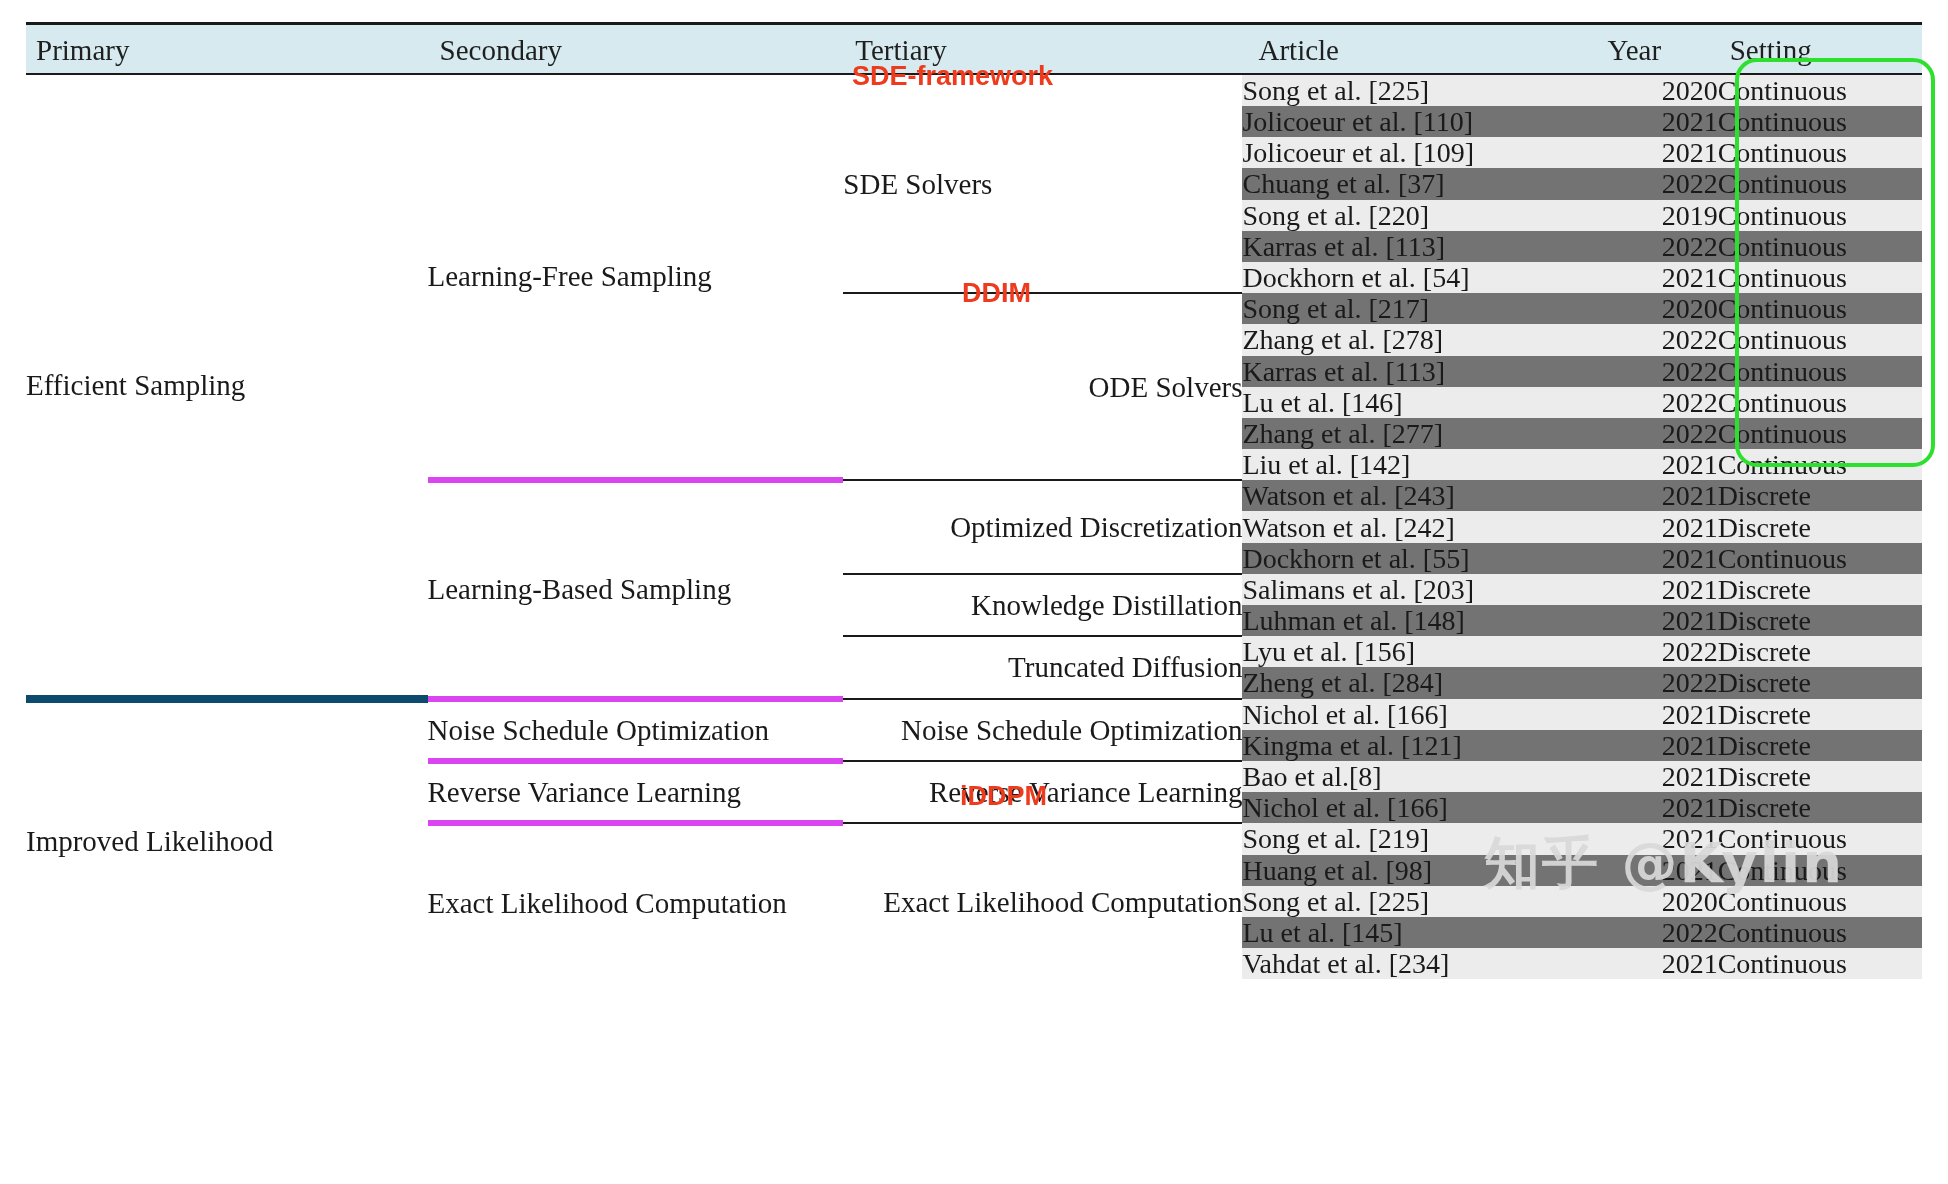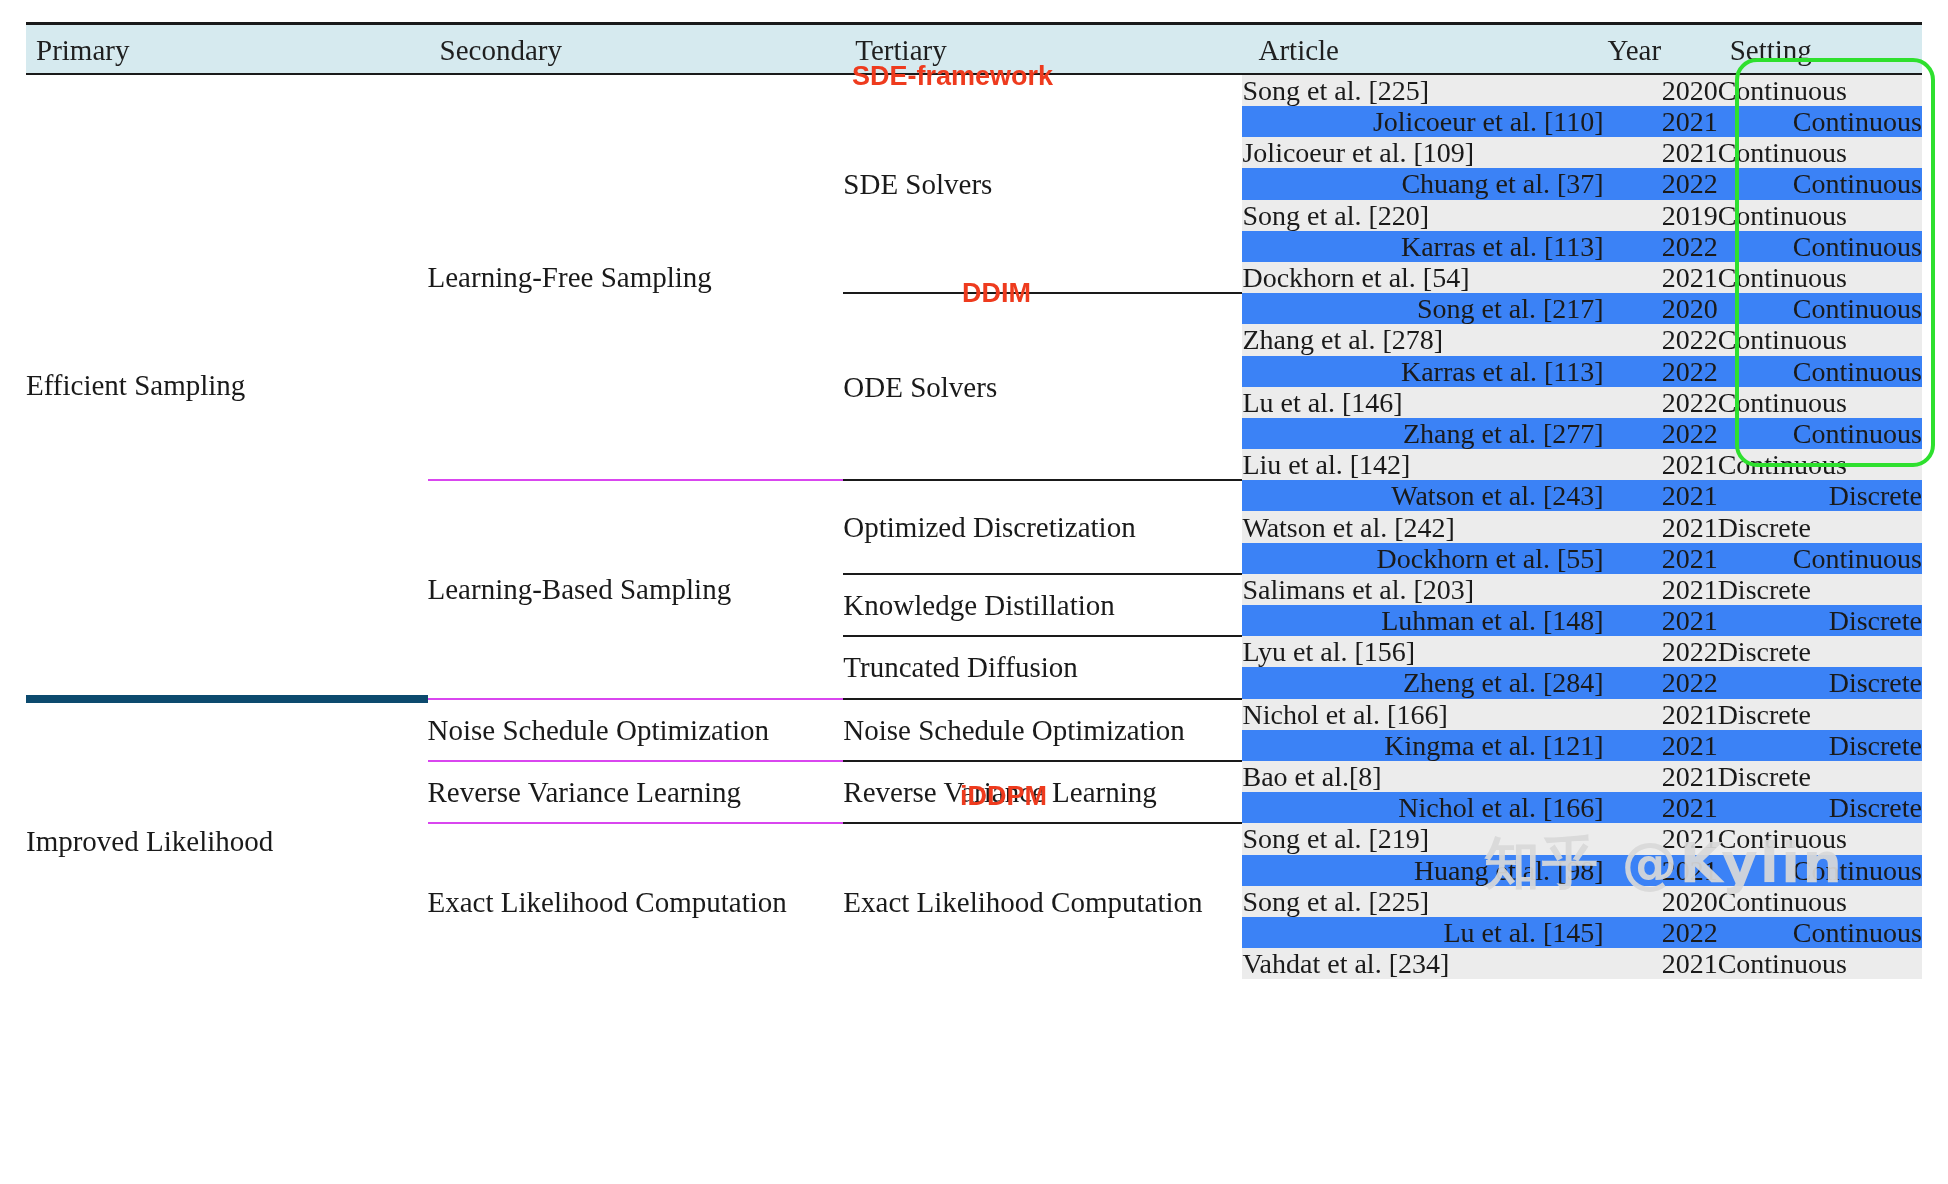--- a/index.html
+++ b/index.html
@@ -33,32 +33,32 @@
   
   .r{height:31.2px;}
   .cell{font-size:28px;line-height:31px;white-space:nowrap;}
 
   .c-art{padding-left:16px;}
   .c-yr{padding-right:12px;text-align:right;}
   .c-set{padding-left:14px;text-align:left;}
 
   
   .stripe{background:#ececec;}
-  .plain{background:#3b82f6;text-align:right;}
+  .plain{background:#737373;}
 
   
   .grp{font-size:29px;line-height:34px;vertical-align:middle;text-align:left;}
   .grp-primary{padding-left:10px;}
   .grp-secondary{padding-left:12px;}
   .grp-tertiary{padding-left:12px;}
 
   
   .rule-left{border-top:8px solid #0c4a6e;}
-  .rule-sec{border-top:2px solid #d946ef;}
-  .rule-ter{border-top:2px solid #1a1a1a;}
+  .rule-sec{border-top:6px solid #d946ef;}
+  .rule-ter{border-top:2px solid #1a1a1a;text-align:right;}
 
   
   .note{position:absolute;font-family:"Liberation Sans","DejaVu Sans",sans-serif;
         font-weight:bold;color:#ee3b1e;font-size:27px;letter-spacing:0px;white-space:nowrap;}
   #note-sde{left:852px;top:61px;}
   #note-ddim{left:962px;top:278px;}
   #note-iddpm{left:960px;top:781px;}
 
   
   #green-box{position:absolute;left:1735px;top:58px;width:200px;height:409px;

